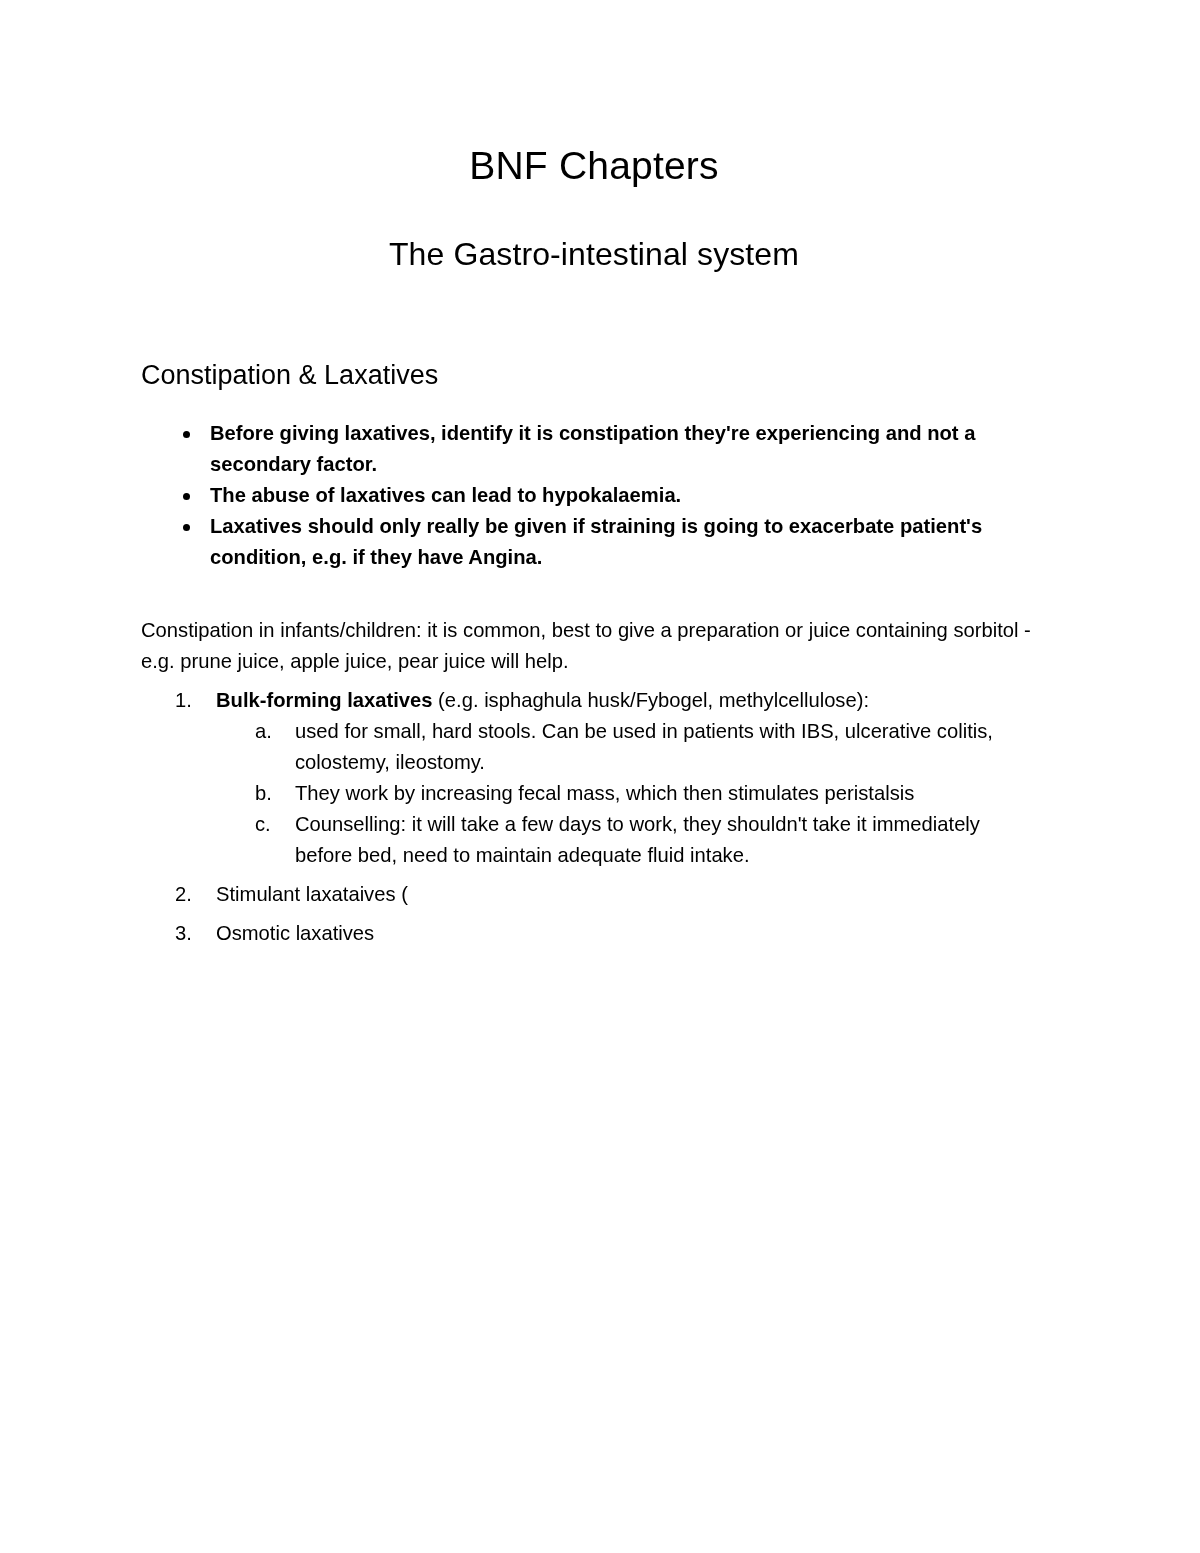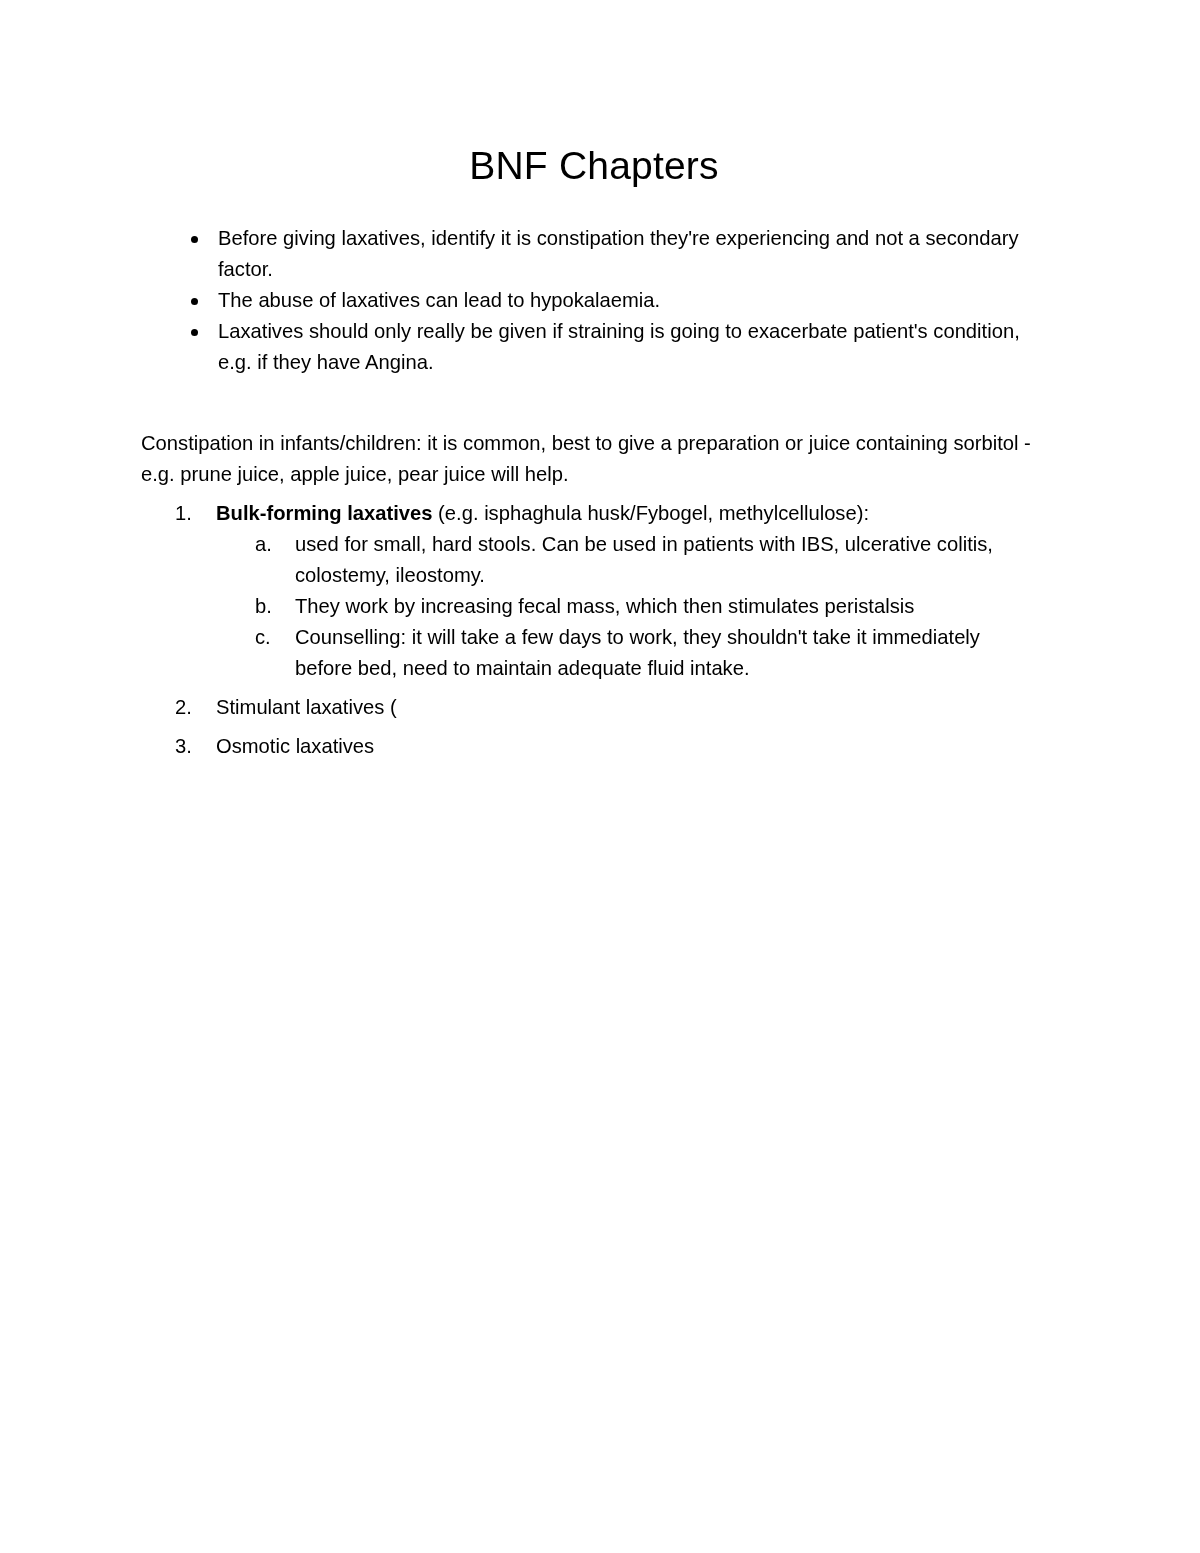--- a/index.html
+++ b/index.html
@@ -69,22 +69,23 @@
   p.spaced-para {
     padding-top: 42px;
   }
   p.tight-para {
     padding-top: 28px;
   }
 
   
   ul.bullets {
     list-style: none;
-    margin: 8px;
+    margin: 0;
     padding: 26px 0 0 0;
+    font-weight: bold;
   }
   ul.bullets > li {
     position: relative;
     font-size: 20.2px;
     line-height: 31px;
     padding-left: 69px;
     margin: 0;
   }
   ul.bullets > li::before {
     content: "";
@@ -153,39 +154,41 @@
   }
 </style>
 </head>
 <body>
 
 <div class="page">
   <div class="content">
 
     <h1 class="doc-title">BNF Chapters</h1>
 
+    <h2 class="doc-subtitle">The Gastro-intestinal system</h2>
 
+    <h3 class="section-heading">Constipation &amp; Laxatives</h3>
 
 
     <ul class="bullets">
       <li>Before giving laxatives, identify it is constipation they're experiencing and not a secondary factor.</li>
       <li>The abuse of laxatives can lead to hypokalaemia.</li>
       <li>Laxatives should only really be given if straining is going to exacerbate patient's condition, e.g. if they have Angina.</li>
     </ul>
 
     <p class="body spaced-para">Constipation in infants/children: it is common, best to give a preparation or juice containing sorbitol - e.g. prune juice, apple juice, pear juice will help.</p>
 
 
     <ol class="numbers">
       <li>
         <b class="strong">Bulk-forming laxatives</b><span> (e.g. isphaghula husk/Fybogel, methylcellulose):</span>
         <ol class="letters">
           <li>used for small, hard stools. Can be used in patients with IBS, ulcerative colitis, colostemy, ileostomy.</li>
           <li>They work by increasing fecal mass, which then stimulates peristalsis</li>
           <li>Counselling: it will take a few days to work, they shouldn't take it immediately before bed, need to maintain adequate fluid intake.</li>
         </ol>
       </li>
-      <li>Stimulant laxatives (</li>
+      <li>Stimulant laxataives (</li>
       <li>Osmotic laxatives</li>
     </ol>
 
   </div>
 </div>
 
 </body></html>

